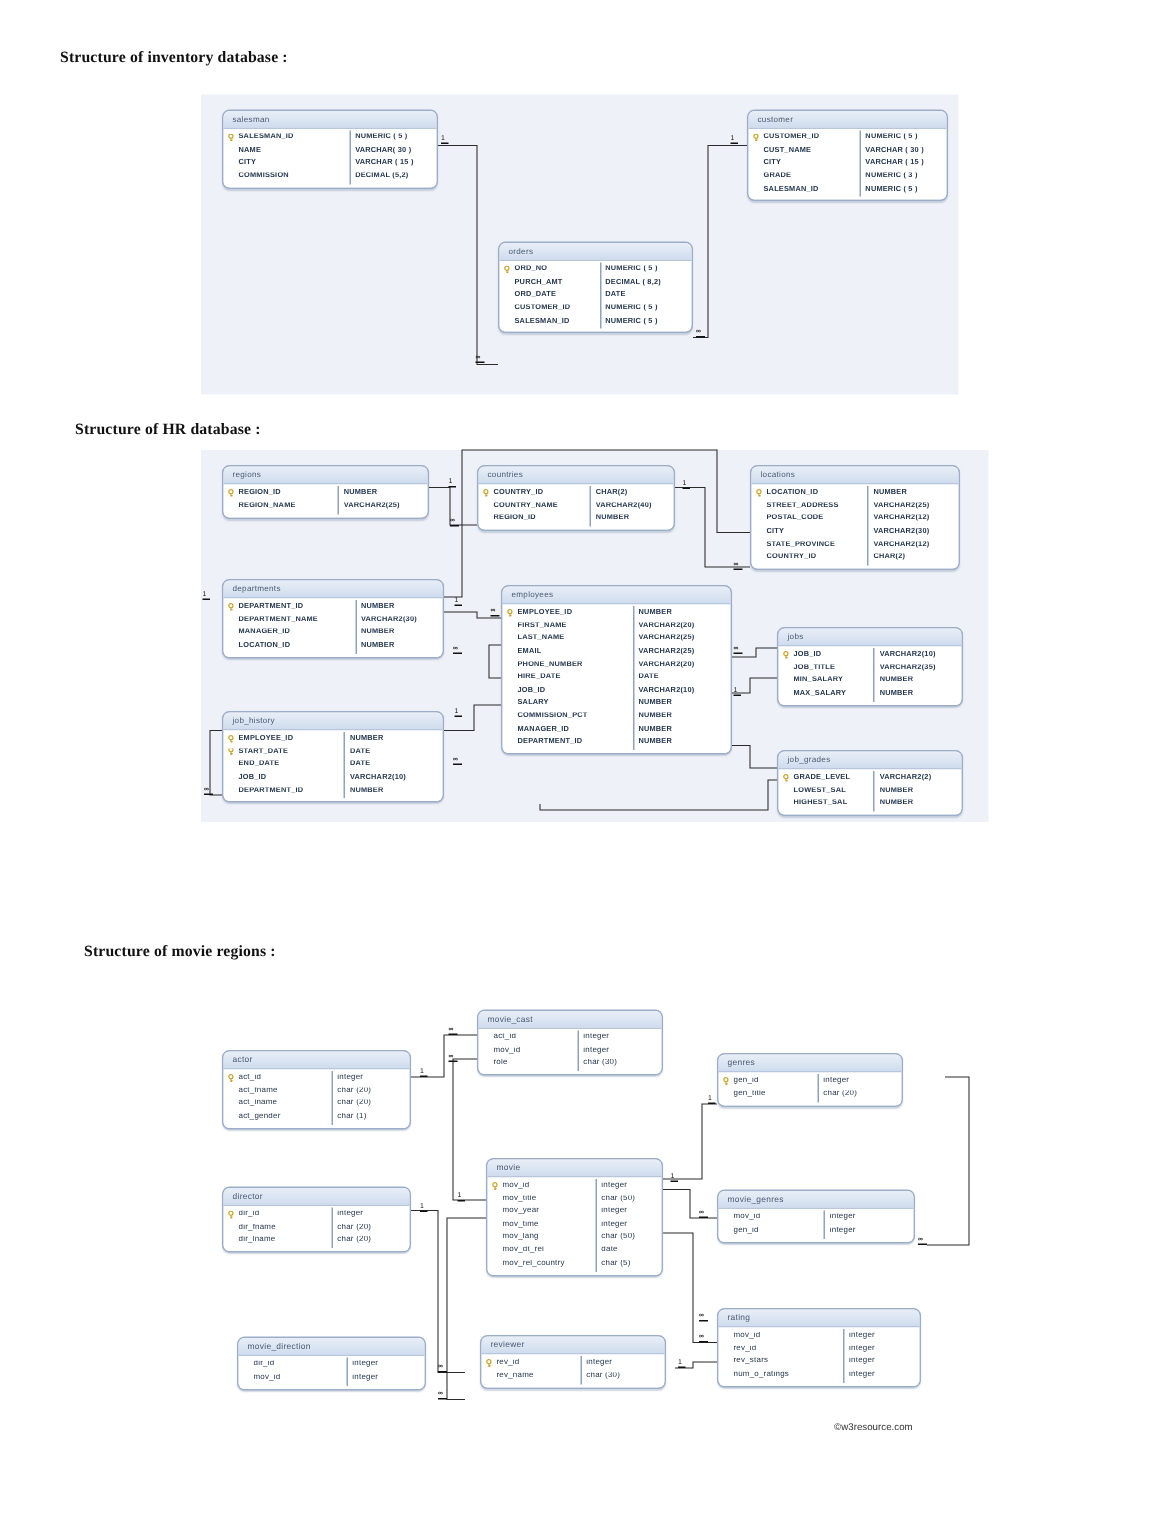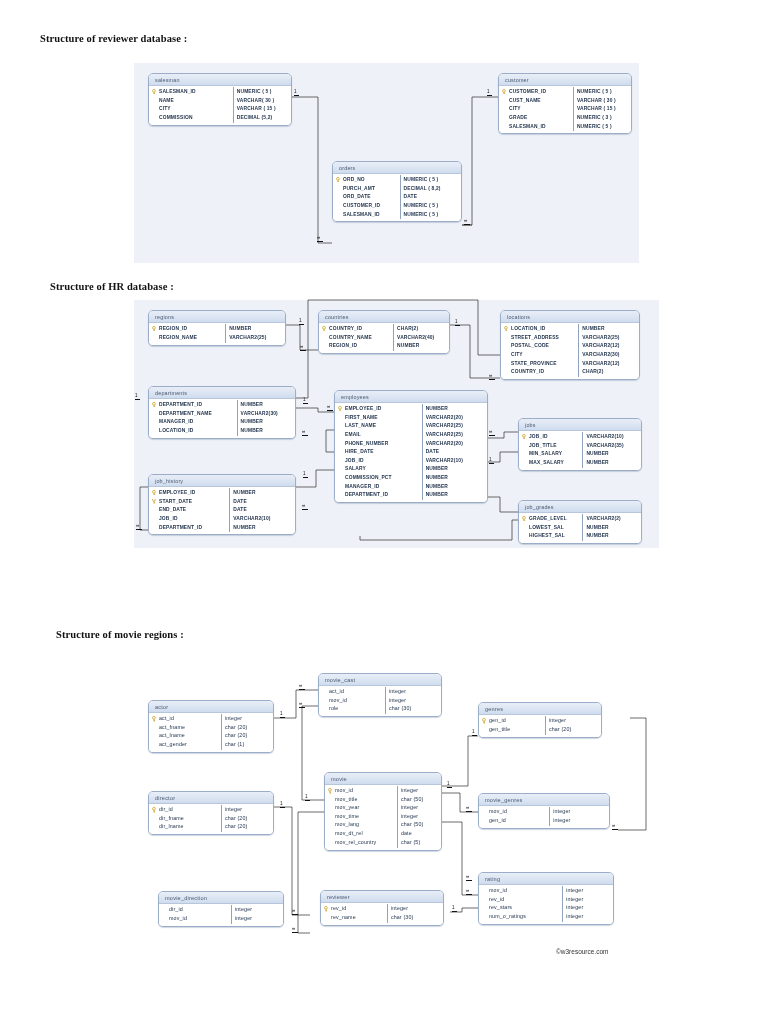--- a/index.html
+++ b/index.html
@@ -153,21 +153,21 @@
     position: absolute;
     font-size: 6.5px;
     color: #333;
     font-family: "Liberation Sans", sans-serif;
     white-space: nowrap;
   }
 </style>
 </head>
 <body>
 
-<div class="section-heading" style="left:40px; top:33px;">Structure of reviewer database :</div>
+<div class="section-heading" style="left:40px; top:33px;">Structure of inventory database :</div>
 <div class="section-heading" style="left:50px; top:281px;">Structure of HR database :</div>
 <div class="section-heading" style="left:56px; top:629px;">Structure of movie regions :</div>
 
 <div class="canvas" style="left:134px; top:63px; width:505px; height:200px;"></div>
 
 <svg class="links" width="768" height="1024">
 
   <polyline points="292,97 318,97 318,243 332,243"></polyline>
 
   <polyline points="498,97 472,97 472,225 462,225"></polyline>

